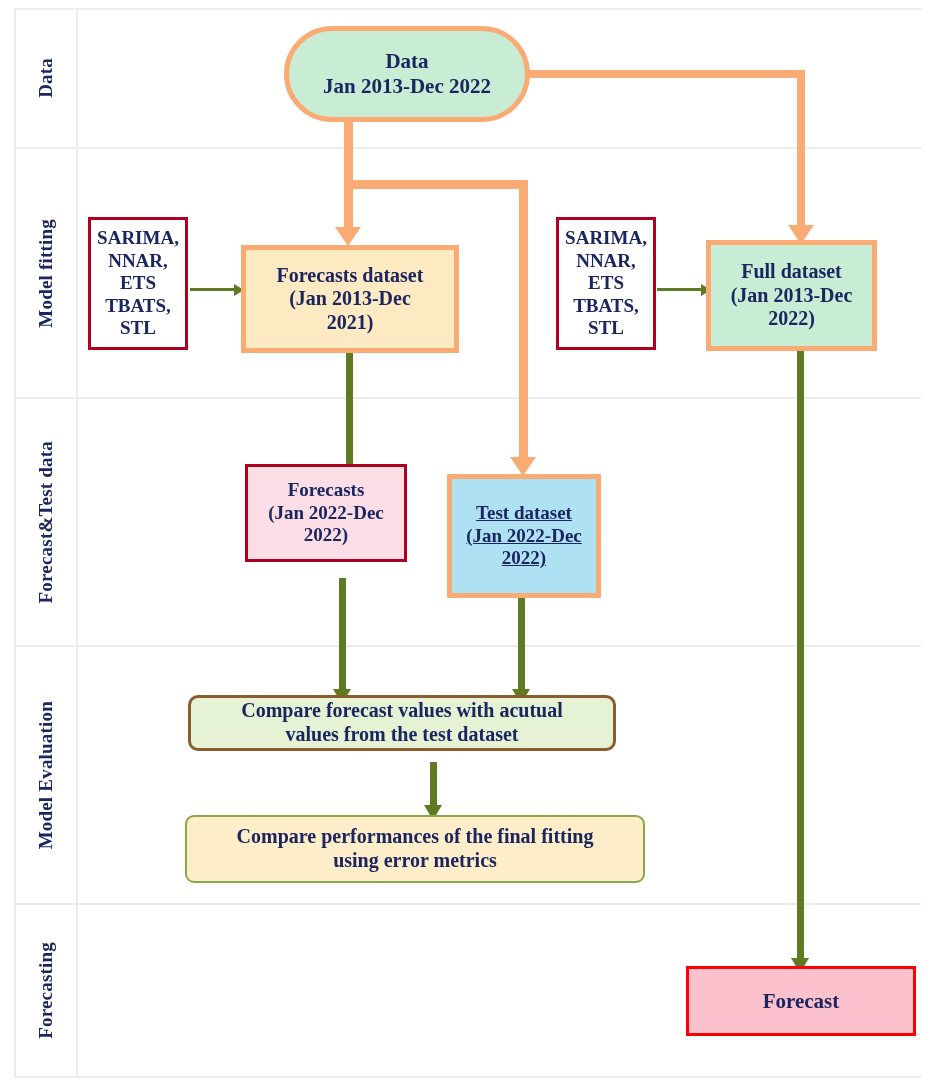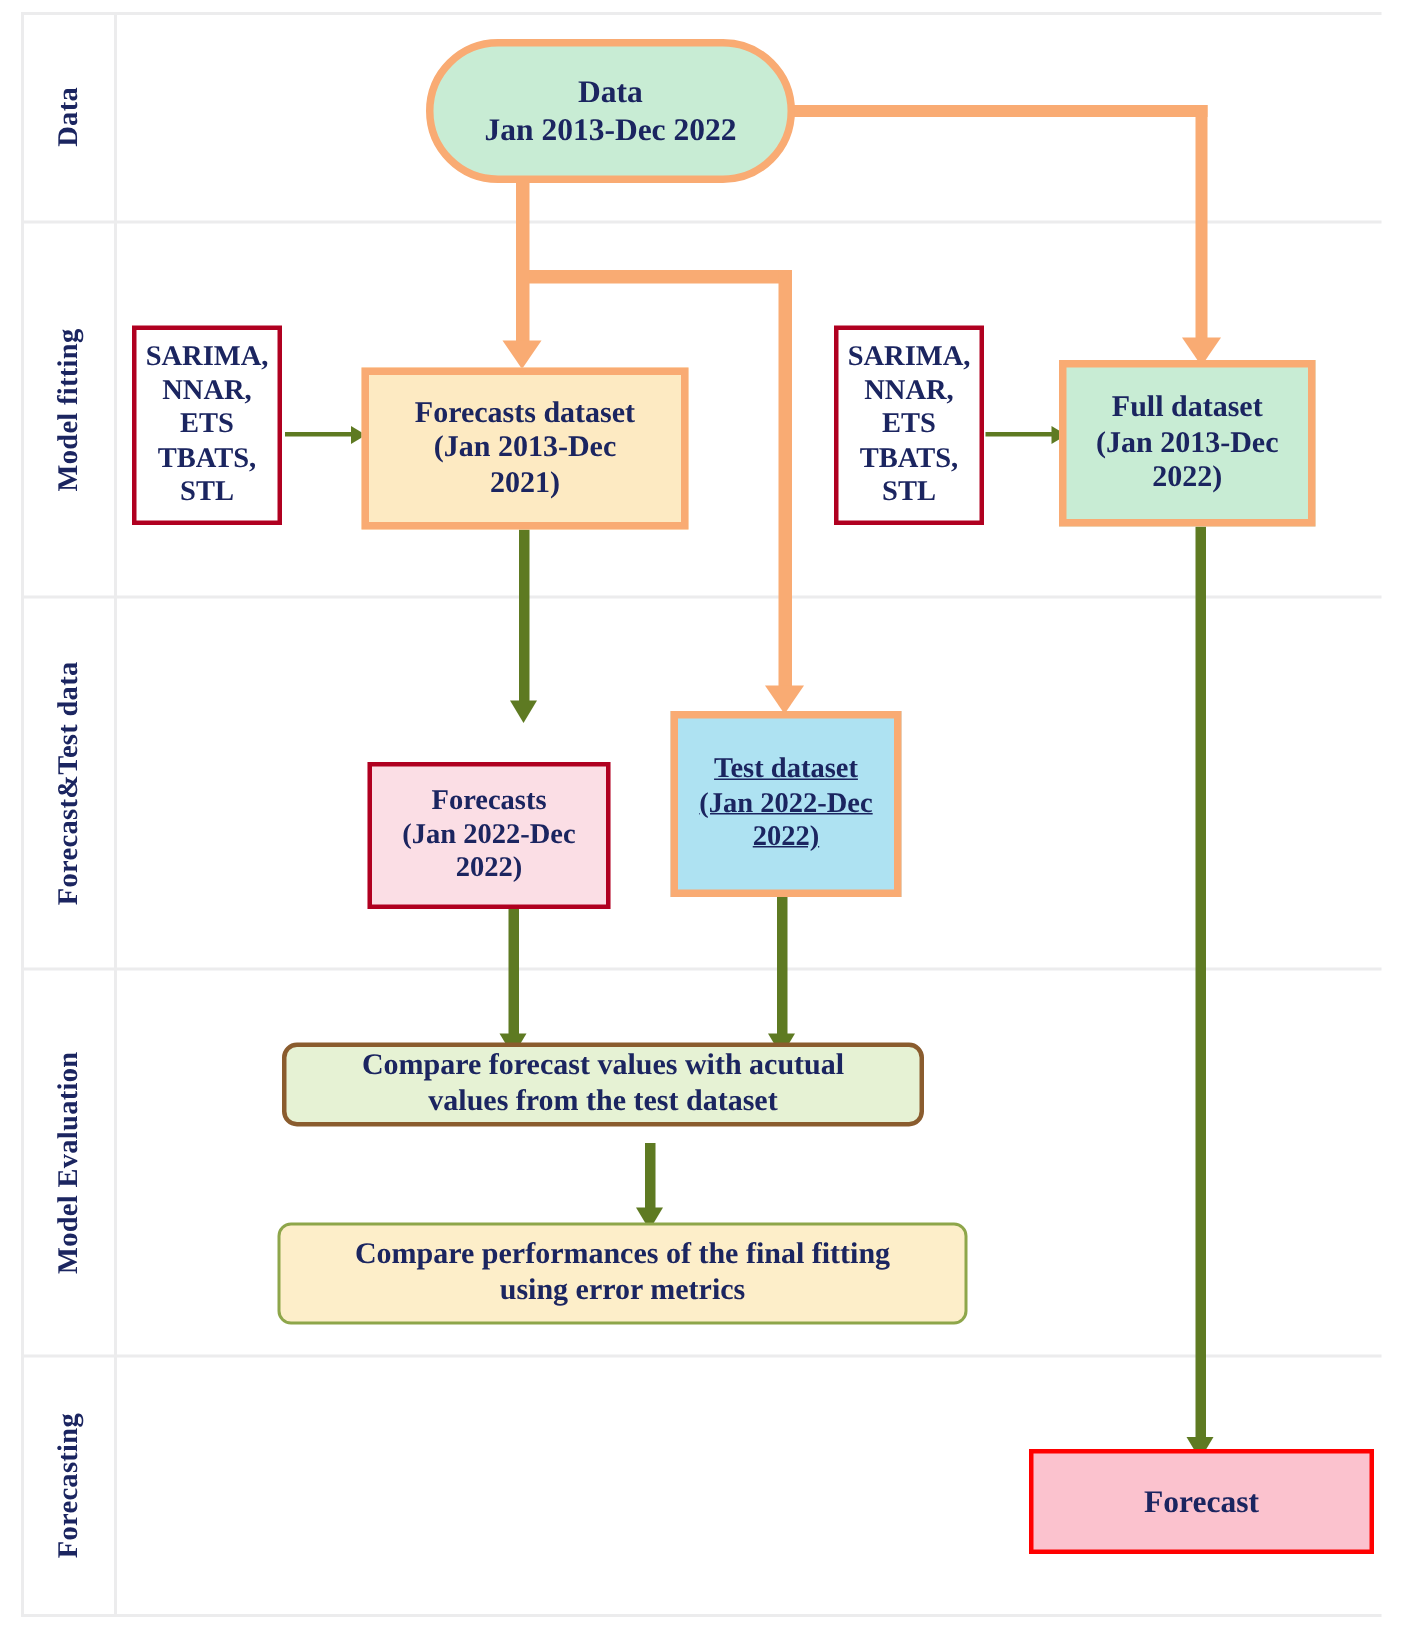--- a/index.html
+++ b/index.html
@@ -254,21 +254,21 @@
   </div>
 
   <div class="node n-full" style="left:706px;top:240px;width:171px;height:111px;">
     <span class="txt">
       <span>Full dataset</span><br>
       <span>(Jan 2013-Dec</span><br>
       <span>2022)</span>
     </span>
   </div>
 
-  <div class="node n-forecasts" style="left:245px;top:508px;width:162px;height:98px;">
+  <div class="node n-forecasts" style="left:245px;top:464px;width:162px;height:98px;">
     <span class="txt">
       <span>Forecasts</span><br>
       <span>(Jan 2022-Dec</span><br>
       <span>2022)</span>
     </span>
   </div>
 
   <div class="node n-test" style="left:447px;top:474px;width:154px;height:124px;text-decoration:underline;">
     <span class="txt">
       <span>Test dataset</span><br>

